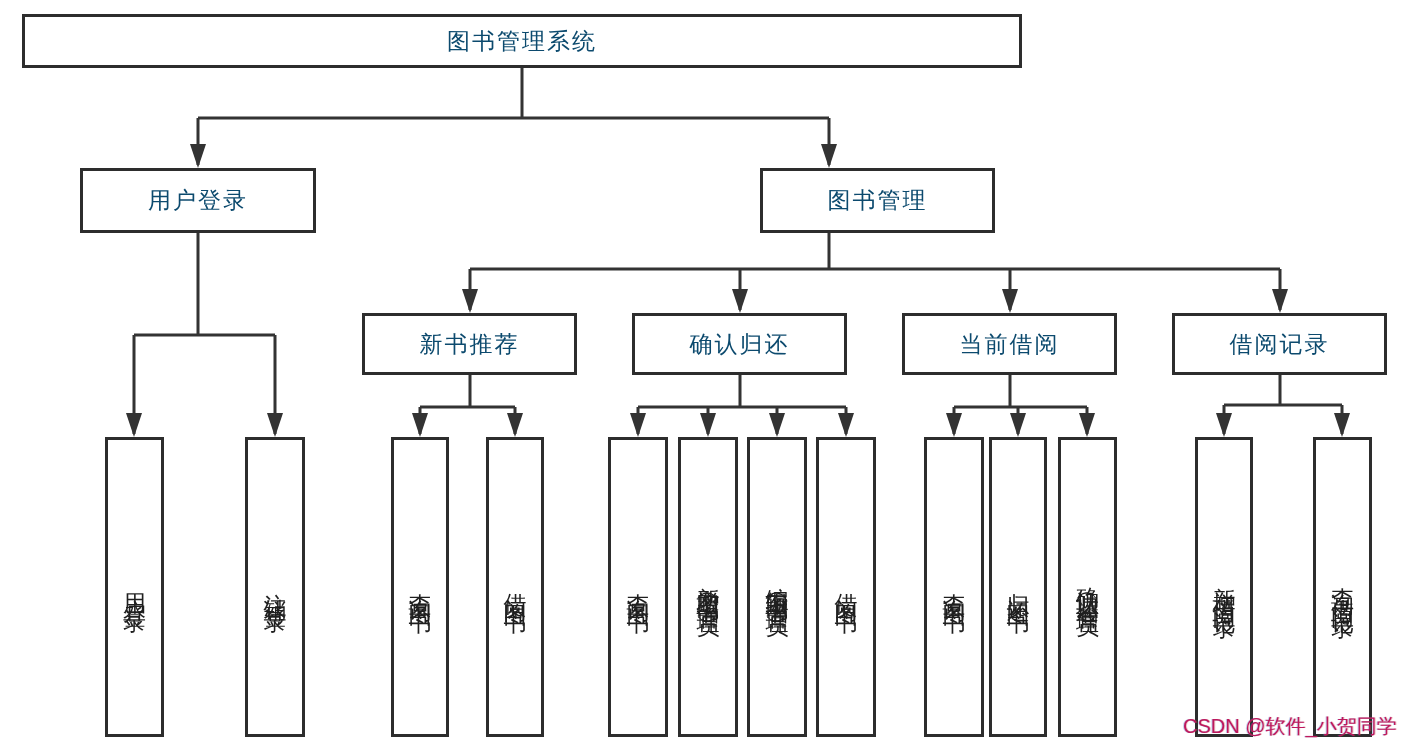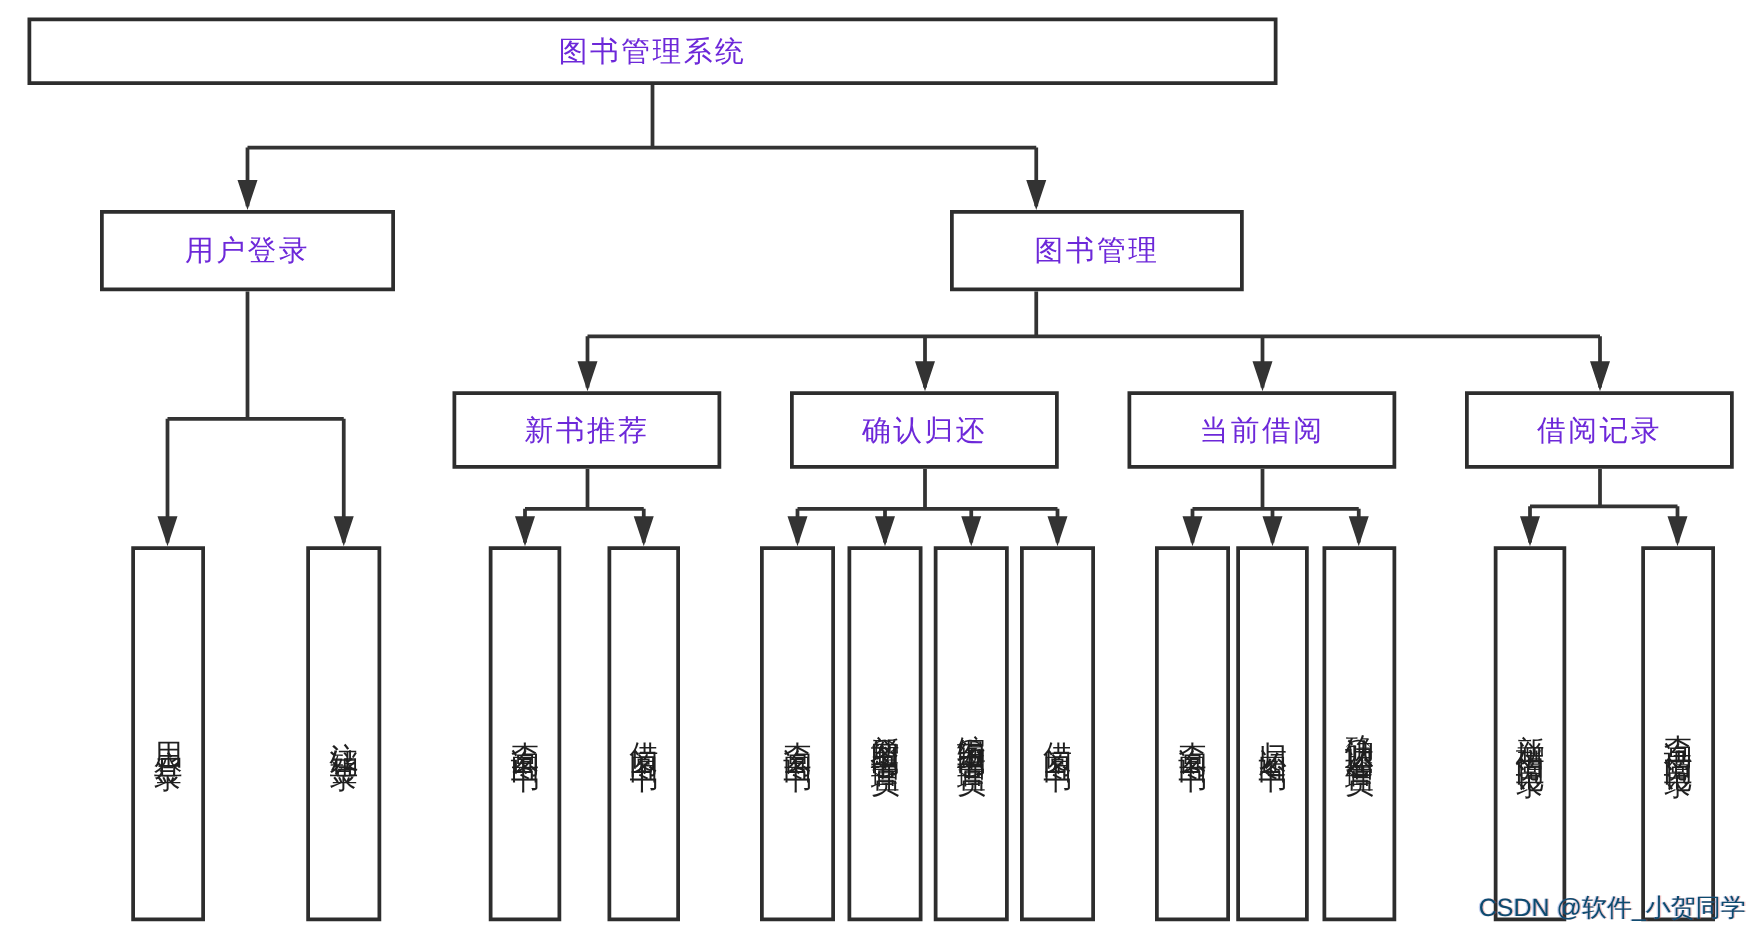--- a/index.html
+++ b/index.html
@@ -30,40 +30,40 @@
     display: flex;
     align-items: center;
     justify-content: center;
     z-index: 2;
     color: #1f1f1f;
   }
   .hlabel {
     font-size: 23px;
     letter-spacing: 2px;
     white-space: nowrap;
-    color: #6d28d9;
+    color: #0c4a6e;
   }
   .vlabel {
     writing-mode: vertical-rl;
     font-size: 23px;
     letter-spacing: 6px;
     line-height: 1;
     white-space: nowrap;
     color: #1f1f1f;
   }
   .vlabel.long {
     letter-spacing: 4px;
   }
   #watermark {
     position: absolute;
     left: 1183px;
     top: 713px;
     z-index: 3;
     font-size: 20px;
-    color: #0c4a6e;
+    color: #be185d;
     white-space: nowrap;
     text-shadow: 1px 0 rgba(205, 90, 90, 0.35), -1px 0 rgba(90, 120, 205, 0.35);
   }
 </style>
 </head>
 <body>
 
 <div id="canvas">
 
   <svg id="wires" viewBox="0 0 1405 747" xmlns="http://www.w3.org/2000/svg">

